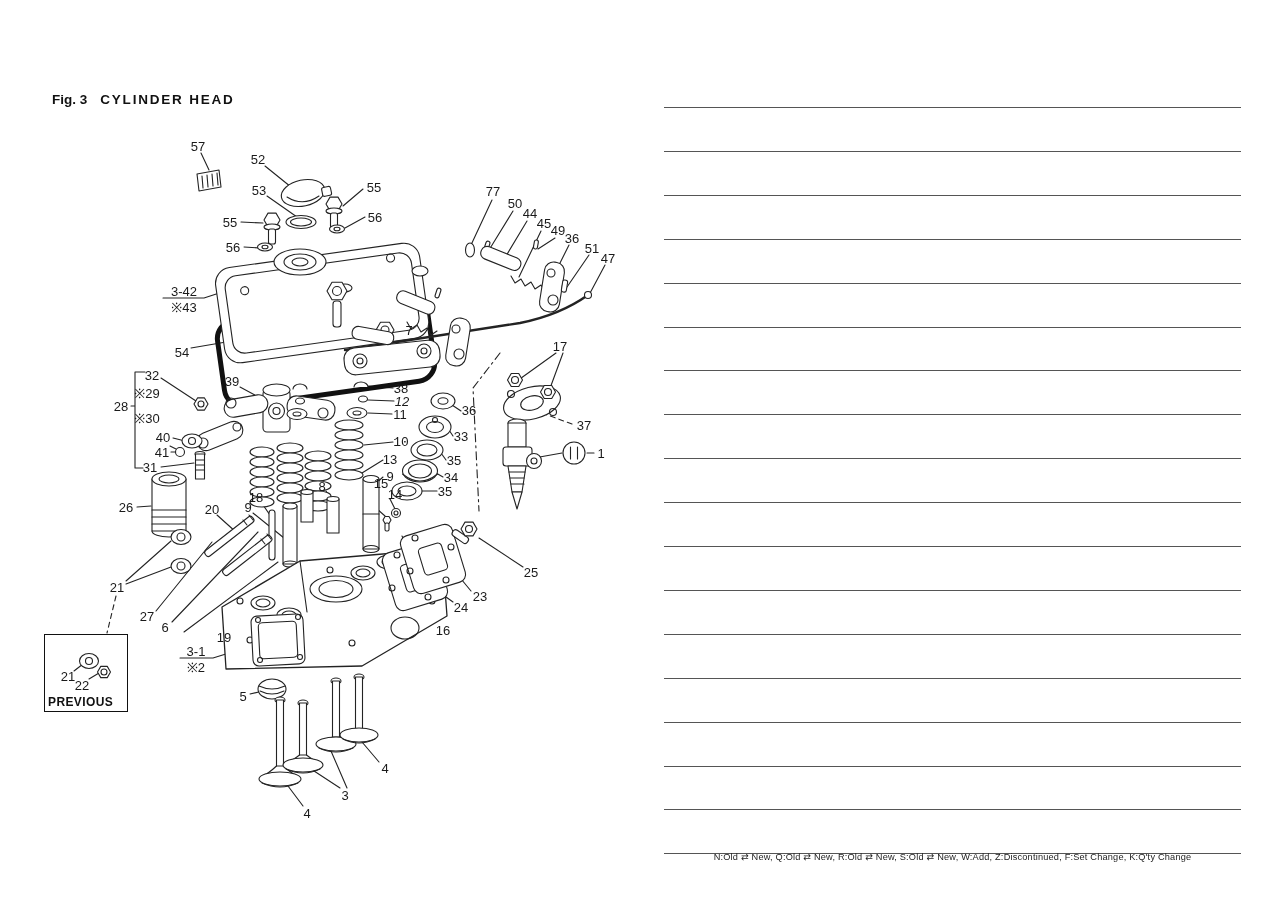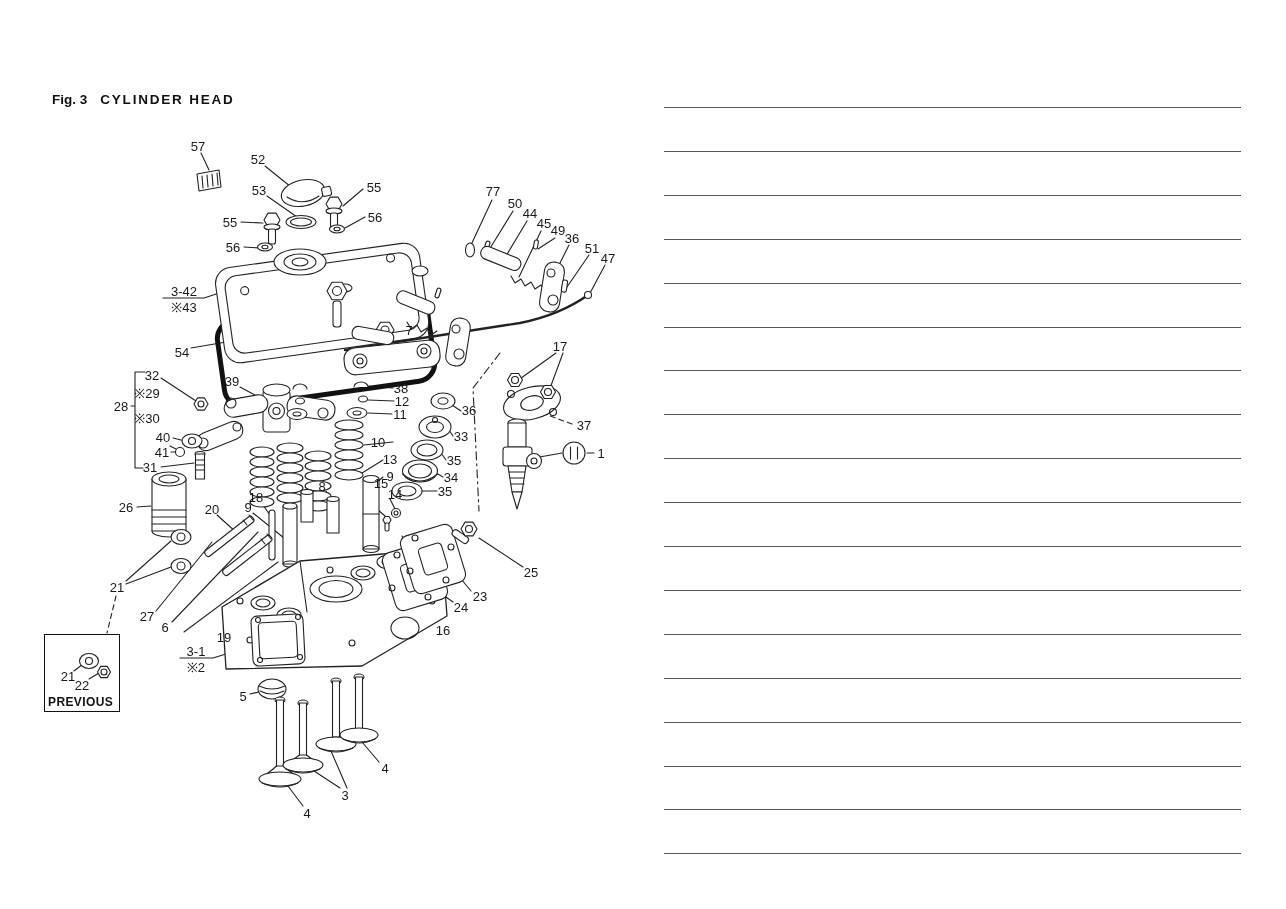--- a/index.html
+++ b/index.html
@@ -5,21 +5,21 @@
   html,body{margin:0;padding:0;background:#e8e8e8;}
   .page{position:relative;width:1286px;height:909px;background:#ffffff;overflow:hidden;
         font-family:"Liberation Sans",sans-serif;}
   .title{position:absolute;left:52px;top:92px;display:flex;gap:13px;align-items:center;
          font-weight:bold;font-size:13.5px;color:#111;}
   .title .tname{letter-spacing:1.8px;}
   svg.art{position:absolute;left:0;top:0;pointer-events:none;}
   .callouts{position:absolute;left:0;top:0;width:100%;height:100%;}
   .callout{position:absolute;transform:translate(-50%,-50%);font-size:13px;color:#1a1a1a;
            white-space:nowrap;line-height:1;}
-  .prevbox{position:absolute;left:44px;top:634px;width:76px;height:78px;
+  .prevbox{position:absolute;left:44px;top:634px;width:84px;height:78px;
            border:1.5px solid #111;box-sizing:border-box;}
   .prevlabel{position:absolute;left:3px;bottom:2px;font-weight:bold;font-size:12px;
              letter-spacing:.4px;color:#111;}
   .notes{position:absolute;left:0;top:0;width:100%;height:100%;}
   .rule{position:absolute;left:664px;width:577px;height:0;border-top:1px solid #555;}
   .legend{position:absolute;left:664px;top:851px;width:577px;text-align:center;
           font-size:9.2px;letter-spacing:.2px;color:#222;white-space:nowrap;}
 </style>
 </head>
 <body>
@@ -424,25 +424,25 @@
       <span class="callout" style="left: 184px; top: 307px;">※43</span>
       <span class="callout" style="left: 409px; top: 330px;">7</span>
       <span class="callout" style="left: 182px; top: 352px;">54</span>
       <span class="callout" style="left: 560px; top: 346px;">17</span>
       <span class="callout" style="left: 152px; top: 375px;">32</span>
       <span class="callout" style="left: 147px; top: 393px;">※29</span>
       <span class="callout" style="left: 121px; top: 406px;">28</span>
       <span class="callout" style="left: 147px; top: 418px;">※30</span>
       <span class="callout" style="left: 232px; top: 381px;">39</span>
       <span class="callout" style="left: 401px; top: 388px;">38</span>
-      <span class="callout" style="left: 402px; top: 401px;">12</span>
+      <span class="callout" style="left: 402px; top: 401px; font-style: italic;">12</span>
       <span class="callout" style="left: 400px; top: 414px; text-align: right;">11</span>
       <span class="callout" style="left: 469px; top: 410px;">36</span>
       <span class="callout" style="left: 461px; top: 436px;">33</span>
-      <span class="callout" style="left: 378px; top: 442px;">10</span>
+      <span class="callout" style="left: 401px; top: 442px; font-family: Liberation Mono, monospace;">10</span>
       <span class="callout" style="left: 390px; top: 459px;">13</span>
       <span class="callout" style="left: 454px; top: 460px;">35</span>
       <span class="callout" style="left: 451px; top: 477px;">34</span>
       <span class="callout" style="left: 390px; top: 476px;">9</span>
       <span class="callout" style="left: 445px; top: 491px;">35</span>
       <span class="callout" style="left: 395px; top: 494px;">14</span>
       <span class="callout" style="left: 381px; top: 483px;">15</span>
       <span class="callout" style="left: 584px; top: 425px;">37</span>
       <span class="callout" style="left: 601px; top: 453px;">1</span>
       <span class="callout" style="left: 163px; top: 437px;">40</span>
@@ -489,14 +489,15 @@
       <div class="rule" style="top: 546px;"></div>
       <div class="rule" style="top: 589.9px;"></div>
       <div class="rule" style="top: 633.8px;"></div>
       <div class="rule" style="top: 677.7px;"></div>
       <div class="rule" style="top: 721.6px;"></div>
       <div class="rule" style="top: 765.5px;"></div>
       <div class="rule" style="top: 809.4px;"></div>
       <div class="rule" style="top: 853.3px;"></div>
     </div>
 
+  <div class="legend">N:Old ⇄ New,  Q:Old ⇄ New,  R:Old ⇄ New,  S:Old ⇄ New,  W:Add,  Z:Discontinued,  F:Set Change,  K:Q'ty Change</div>
 
 </div>
 
 </body></html>

